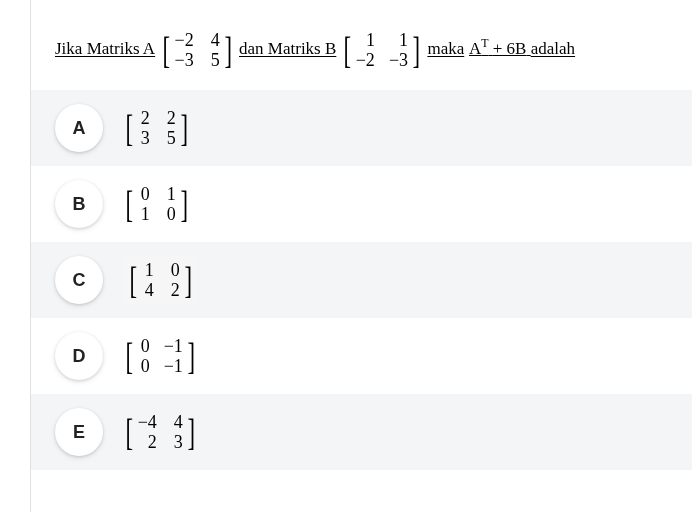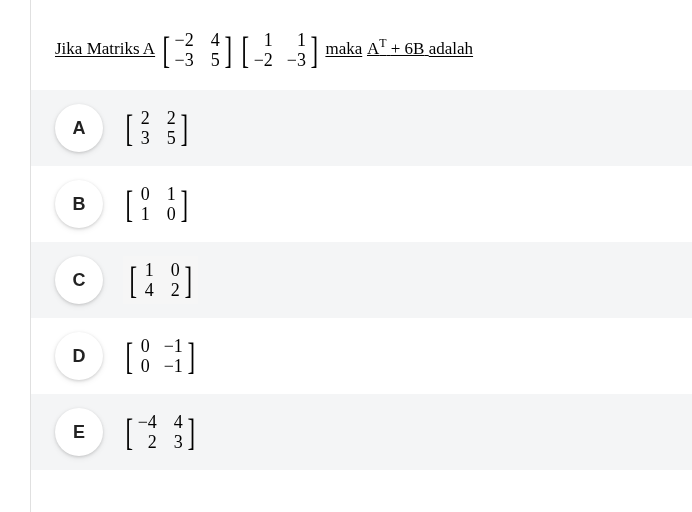--- a/index.html
+++ b/index.html
@@ -115,20 +115,21 @@
     <span class="matrix">
       <span class="bracket">[</span>
       <span class="matrix-body">
         <span>−2</span>
         <span>4</span>
         <span>−3</span>
         <span>5</span>
       </span>
       <span class="bracket">]</span>
     </span>
+    <span class="wavy inline-text">dan Matriks B</span>
     <span class="matrix">
       <span class="bracket">[</span>
       <span class="matrix-body">
         <span>1</span>
         <span>1</span>
         <span>−2</span>
         <span>−3</span>
       </span>
       <span class="bracket">]</span>
     </span>

